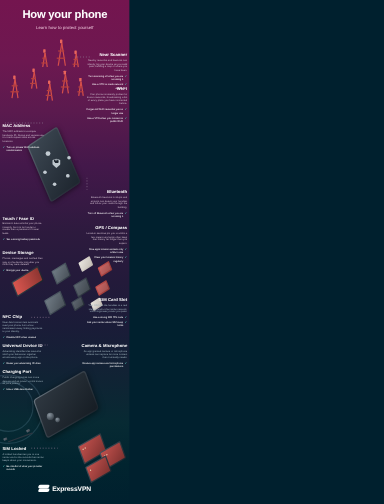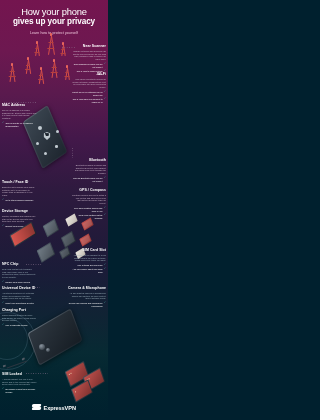--- a/index.html
+++ b/index.html
@@ -15,21 +15,21 @@
       #74154f 0%, #6d1850 12%, #5b1a4e 22%,
       #43184a 33%, #2d1a3e 46%, #231a3a 56%,
       #1a1c38 65%, #102334 75%, #072a33 84%,
       #01242f 92%, #00202e 100%);
     overflow:hidden;
   }
 
   
   .hdr { position:absolute; top:7px; left:0; width:108px; text-align:center; }
   .hdr h1 {
-    font-size:9.4px; line-height:10.4px; font-weight:normal;
+    font-size:9.4px; line-height:10.4px; font-weight:bold;
     color:#ffffff; letter-spacing:-0.2px;
   }
   .hdr h2 {
     font-size:8.2px; line-height:9.6px; font-weight:bold;
     color:#ffffff; letter-spacing:-0.1px;
   }
   .hdr .sub {
     margin-top:3.5px; font-size:3.5px; line-height:4px;
     color:#f0c8dd; letter-spacing:0.1px;
   }
@@ -205,21 +205,20 @@
   .ftr .mark .l2 { top:4.4px; }
   .ftr .wm { font-size:5.6px; font-weight:bold; color:#ffffff; letter-spacing:-0.1px; }
 </style>
 </head>
 <body>
 
 <div id="page">
 
   <div class="hdr">
     <h1>How your phone</h1>
-    <h2>gives up your privacy</h2>
     <div class="sub">Learn how to protect yourself</div>
   </div>
 
   <div>
     <div class="tower" style="left:34px; top:44px; width:6px; height:12px;">
       <s></s>
         <i class="l"></i>
         <i class="r"></i>
       <b style="top:4px; width:3.4px;"></b>
         <b style="top:8px; width:5px;"></b>

